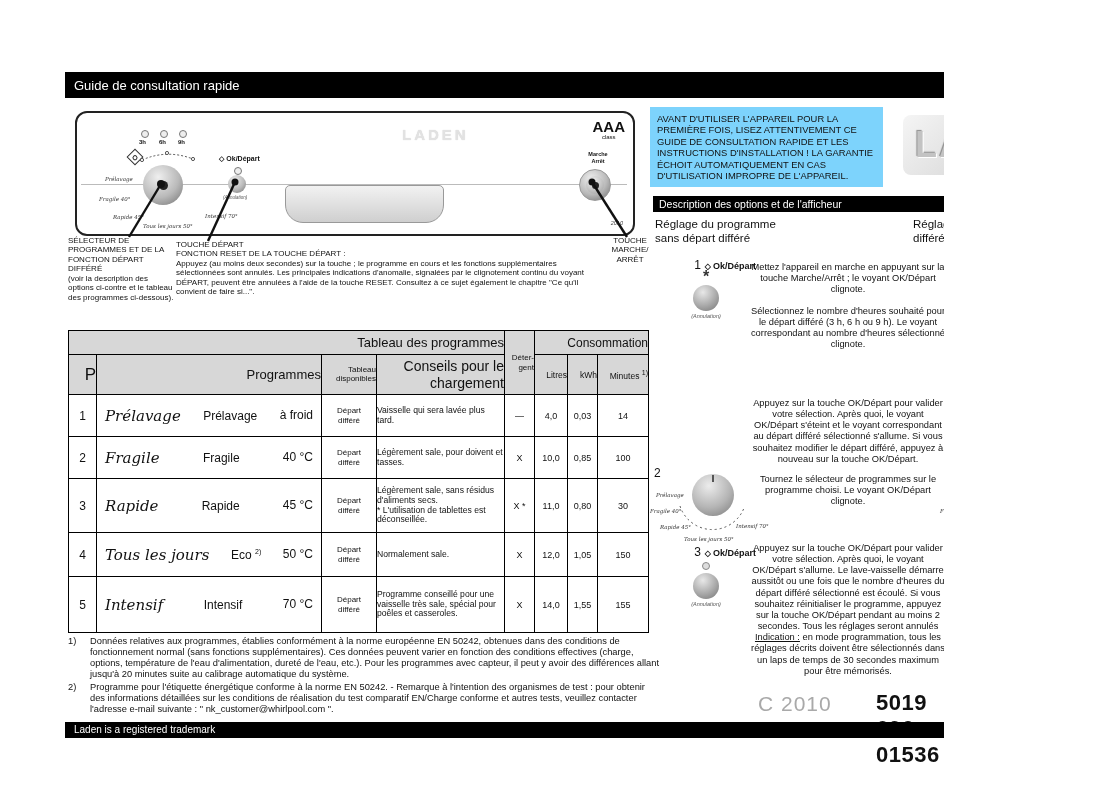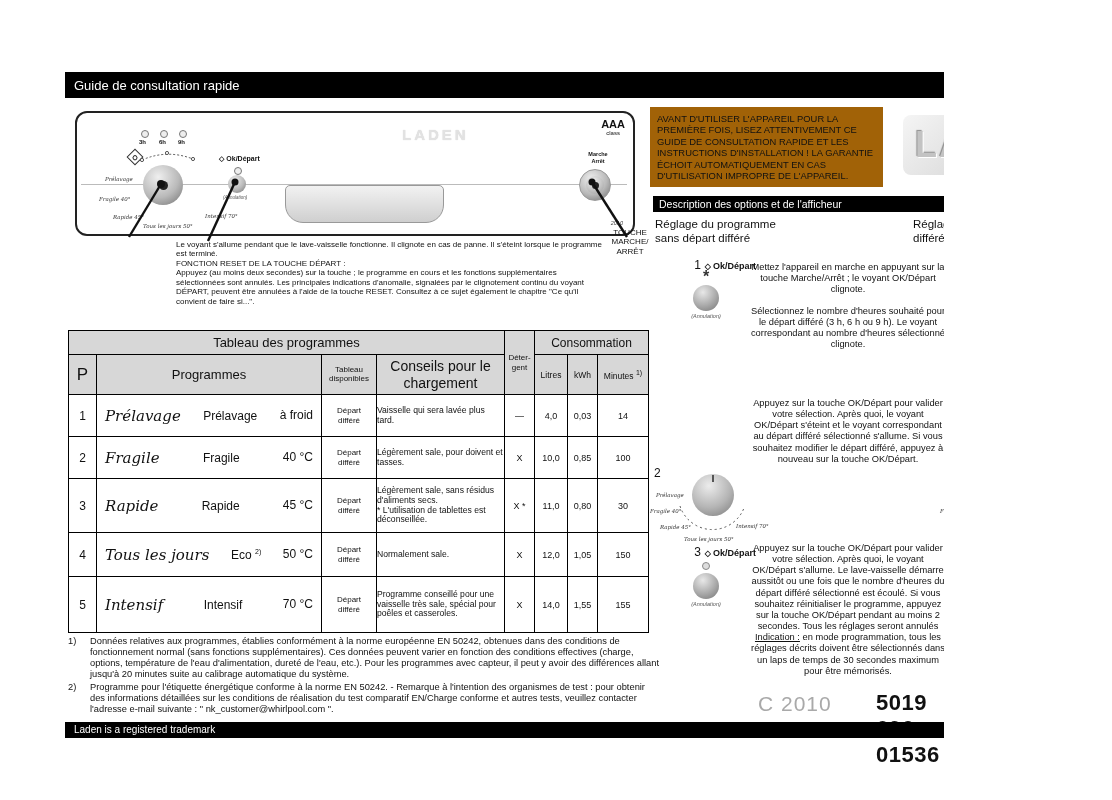--- a/index.html
+++ b/index.html
@@ -22,33 +22,33 @@
   .light{position:absolute;width:6px;height:6px;border:1px solid #777;border-radius:50%;background:#eee;}
   .llabel{position:absolute;font-size:6px;font-weight:bold;}
   .knob{border-radius:50%;background:radial-gradient(circle at 38% 30%,#efefef,#b9b9b9 55%,#6f6f6f);}
   .dot-center{position:absolute;left:50%;top:50%;width:9px;height:9px;margin:-4.5px 0 0 -4.5px;border-radius:50%;background:#222;}
   .dlabel{position:absolute;font-size:5.5px;color:#333;font-family:"DejaVu Serif",serif;font-style:italic;}
   .okhead-sm{position:absolute;font-size:7px;font-weight:bold;}
   .annul-sm{position:absolute;font-size:4.5px;font-style:italic;color:#555;}
   .wmark{position:absolute;left:325px;top:13px;font-size:15px;font-weight:bold;letter-spacing:3px;
          color:#e2e2e2;text-shadow:0 0 1px #cfcfcf;}
   .aaa{position:absolute;right:8px;top:6px;text-align:center;line-height:1;}
-  .aaa .a1{font-size:11px;font-weight:bold;}
+  .aaa .a1{font-size:15px;font-weight:bold;}
   .aaa .a2{font-size:6px;}
   .marche{position:absolute;left:503px;top:38px;width:36px;text-align:center;font-size:5.5px;font-weight:bold;line-height:1.2;}
   .yr{position:absolute;right:10px;bottom:8px;font-size:5.5px;font-style:italic;color:#444;}
   .dispenser{position:absolute;left:208px;top:72px;width:157px;height:36px;border:1px solid #999;
              border-radius:5px 5px 18px 18px;background:linear-gradient(#f2f2f2,#cfcfcf);}
 
   
   .callout{font-size:8px;line-height:1.18;}
   .callout .ct{text-transform:uppercase;}
 
   
-  .warn{left:650px;top:107px;width:233px;height:80px;background:#a16207;padding:6px 7px;box-sizing:border-box;
+  .warn{left:650px;top:107px;width:233px;height:80px;background:#7dd3fc;padding:6px 7px;box-sizing:border-box;
         font-size:9.4px;line-height:1.22;}
   .ladenlogo{left:903px;top:115px;width:158px;height:60px;border-radius:8px;
              background:linear-gradient(135deg,#f5f5f5,#c7c7c7);display:flex;align-items:center;justify-content:center;}
   .ladenlogo span{font-size:36px;font-weight:bold;letter-spacing:2px;color:#c3c3c3;
                   text-shadow:1px 1px 0 #fff,-1px -1px 1px #8d8d8d;}
   .secbar{left:653px;top:196px;width:407px;height:16px;background:#000;color:#fff;font-size:10.5px;
           line-height:16px;padding-left:6px;box-sizing:border-box;}
   .coltitle{font-size:11.5px;line-height:1.2;}
 
   
@@ -75,21 +75,21 @@
   .dome .ptr{position:absolute;left:50%;top:3px;width:2px;height:10px;margin-left:-1px;background:#8a8a8a;}
   .clockdia{position:absolute;width:10px;height:10px;border:1px solid #333;transform:rotate(45deg);background:#fff;}
   .clockdia i{position:absolute;left:3px;top:3px;width:3px;height:3px;border:1px solid #333;border-radius:50%;}
 
   .ctext{width:196px;text-align:center;font-size:9.3px;line-height:1.2;}
   .ctext u{text-decoration:underline;}
 
   
   .ptable{left:68px;top:330px;border-collapse:collapse;table-layout:fixed;}
   .ptable th,.ptable td{border:1px solid #000;padding:0;overflow:hidden;}
-  .ptable th{background:#d7d7d7;font-weight:normal;}
+  .ptable th{background:#d7d7d7;font-weight:normal;text-align:right;}
   .tbl-title{font-size:13px;}
   .tbl-conso{font-size:12px;}
   .th-p{font-size:17px;}
   .th-prog{font-size:13px;}
   .th-opt{font-size:8px;line-height:1.1;}
   .th-cons{font-size:14px;line-height:1.15;}
   .th-det{font-size:8px;line-height:1.15;}
   .th-unit{font-size:8.5px;}
   .td-num{font-size:12px;text-align:center;}
   .td-center{font-size:9px;text-align:center;}
@@ -172,26 +172,30 @@
 
   <svg class="abs" style="left:0;top:0;pointer-events:none" width="1112" height="800">
     <circle cx="161" cy="184" r="4" fill="#111"></circle>
       <line x1="161" y1="184" x2="129" y2="237" stroke="#111" stroke-width="2.4"></line>
     <circle cx="235" cy="182" r="3.5" fill="#111"></circle>
       <line x1="235" y1="182" x2="208" y2="241" stroke="#111" stroke-width="2.4"></line>
     <circle cx="592" cy="182" r="3.5" fill="#111"></circle>
       <line x1="592" y1="182" x2="627" y2="237" stroke="#111" stroke-width="2.4"></line>
   </svg>
 
+  <div class="abs callout" style="left:68px;top:236px;width:108px">
+    <div class="ct">SÉLECTEUR DE PROGRAMMES ET DE LA FONCTION DÉPART DIFFÉRÉ</div>
+    <div>(voir la description des options ci-contre et le tableau des programmes ci-dessous).</div>
+  </div>
   <div class="abs callout" style="left:176px;top:240px;width:428px">
-    <div>Le voyant s'allume pendant que le lave-vaisselle fonctionne. Il clignote en cas de panne. Il s'éteint lorsque le programme est terminé.</div>
+    <div class="ct">TOUCHE DÉPART</div>
     <div class="ct">FONCTION RESET DE LA TOUCHE DÉPART :</div>
     <div>Appuyez (au moins deux secondes) sur la touche ; le programme en cours et les fonctions supplémentaires sélectionnées sont annulés. Les principales indications d'anomalie, signalées par le clignotement continu du voyant DÉPART, peuvent être annulées à l'aide de la touche RESET. Consultez à ce sujet également le chapitre "Ce qu'il convient de faire si...".</div>
   </div>
-  <div class="abs callout pre" style="left:598px;top:228px;width:64px;text-align:center">TOUCHE
+  <div class="abs callout pre" style="left:598px;top:236px;width:64px;text-align:center">TOUCHE
 MARCHE/
 ARRÊT</div>
 
   <div class="abs warn">AVANT D'UTILISER L'APPAREIL POUR LA PREMIÈRE FOIS, LISEZ ATTENTIVEMENT CE GUIDE DE CONSULTATION RAPIDE ET LES INSTRUCTIONS D'INSTALLATION ! LA GARANTIE ÉCHOIT AUTOMATIQUEMENT EN CAS D'UTILISATION IMPROPRE DE L'APPAREIL.</div>
 
   <div class="abs ladenlogo">
     <span>LADEN</span>
   </div>
 
   <div class="abs secbar">Description des options et de l'afficheur</div>
@@ -226,20 +230,21 @@
   <div class="abs okstep" style="left:656px;top:545px">
     <div class="head"><span class="num">3</span><span class="dia">◇</span><span>Ok/Départ</span></div>
     <div class="smdot"></div>
     <div class="knob-sm"></div>
     <div class="annul">(Annulation)</div>
   </div>
 
   <div class="abs ctext" style="left:750px;top:262px">Mettez l'appareil en marche en appuyant sur la touche Marche/Arrêt ; le voyant OK/Départ clignote.</div>
   <div class="abs ctext" style="left:750px;top:306px">Sélectionnez le nombre d'heures souhaité pour le départ différé (3 h, 6 h ou 9 h). Le voyant correspondant au nombre d'heures sélectionné clignote.</div>
   <div class="abs ctext" style="left:750px;top:398px">Appuyez sur la touche OK/Départ pour valider votre sélection. Après quoi, le voyant OK/Départ s'éteint et le voyant correspondant au départ différé sélectionné s'allume. Si vous souhaitez modifier le départ différé, appuyez à nouveau sur la touche OK/Départ.</div>
+  <div class="abs ctext" style="left:750px;top:474px">Tournez le sélecteur de programmes sur le programme choisi. Le voyant OK/Départ clignote.</div>
   <div class="abs ctext" style="left:750px;top:543px">
     <span>Appuyez sur la touche OK/Départ pour valider votre sélection. Après quoi, le voyant OK/Départ s'allume. Le lave-vaisselle démarre aussitôt ou une fois que le nombre d'heures du départ différé sélectionné est écoulé. Si vous souhaitez réinitialiser le programme, appuyez sur la touche OK/Départ pendant au moins 2 secondes. Tous les réglages seront annulés</span>
     <u>Indication :</u><span> en mode programmation, tous les réglages décrits doivent être sélectionnés dans un laps de temps de 30 secondes maximum pour être mémorisés.</span>
   </div>
 
   <div class="abs okstep" style="left:950px;top:258px">
     <div class="head"><span class="num">1</span><span class="dia">◇</span><span>Ok/Départ</span></div>
     <div class="blink">*</div>
     <div class="knob-sm"></div>
     <div class="annul">(Annulation)</div>

